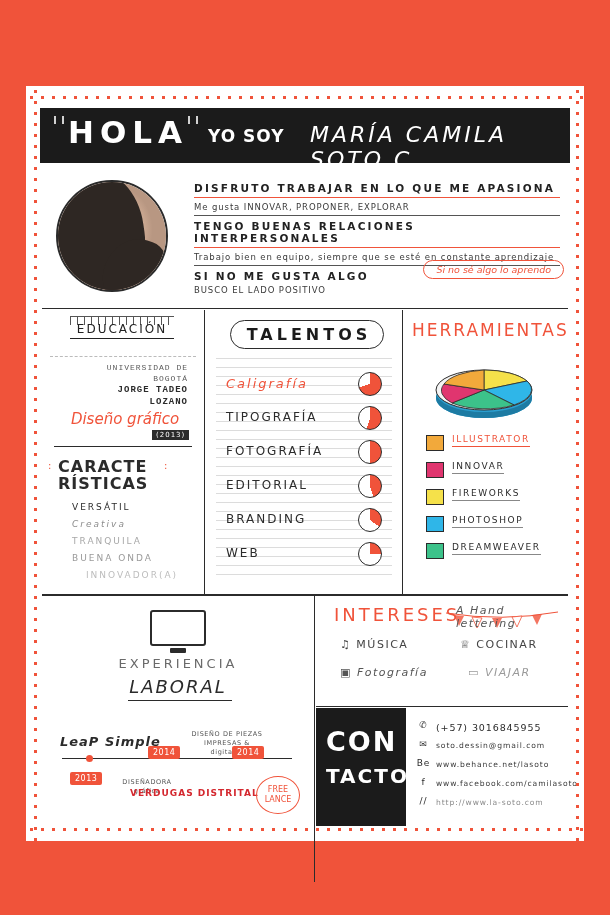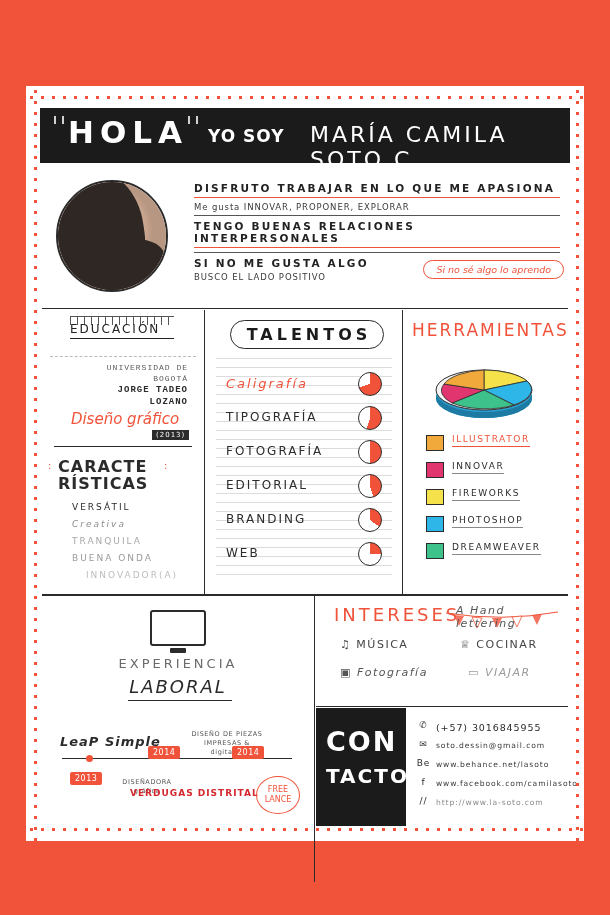--- a/index.html
+++ b/index.html
@@ -84,20 +84,21 @@
     font-size: 17px;
     letter-spacing: 1px;
     font-weight: bold;
   }
   .header .name {
     position: absolute;
     left: 270px;
     top: 14px;
     color: #ffffff;
     font-size: 22px;
+    font-style: italic;
     letter-spacing: 3px;
   }
   .header .tick {
     position: absolute;
     top: 8px;
     width: 2px;
     height: 8px;
     background: #fff;
     opacity: .8;
   }
@@ -231,20 +232,21 @@
     height: 1.5px;
     background: #2b2b2b;
   }
 
   
   .edu-title {
     position: absolute;
     left: 28px;
     top: 12px;
     width: 104px;
+    text-align: center;
     font-size: 12px;
     letter-spacing: 2px;
     color: #222;
     border-bottom: 1.6px solid #222;
     padding-bottom: 2px;
   }
   .ruler {
     position: absolute;
     left: 28px;
     top: 6px;
@@ -696,20 +698,21 @@
       </div>
     </div>
 
     <div class="intro">
       <div class="line big">DISFRUTO TRABAJAR EN LO QUE ME APASIONA</div>
       <div class="rule-red"></div>
       <div class="line small">Me gusta INNOVAR, PROPONER, EXPLORAR</div>
       <div class="rule-dark"></div>
       <div class="line big">TENGO BUENAS RELACIONES INTERPERSONALES</div>
       <div class="rule-red"></div>
+      <div class="line small">Trabajo bien en equipo, siempre que se esté en constante aprendizaje</div>
       <div class="rule-dark"></div>
       <div class="line big">SI NO ME GUSTA ALGO</div>
       <div class="line small faded">BUSCO EL LADO POSITIVO</div>
     </div>
 
     <div class="bubble">Si no sé algo lo aprendo</div>
   </div>
 
   <div class="col-left">
     <div class="ruler"></div>

